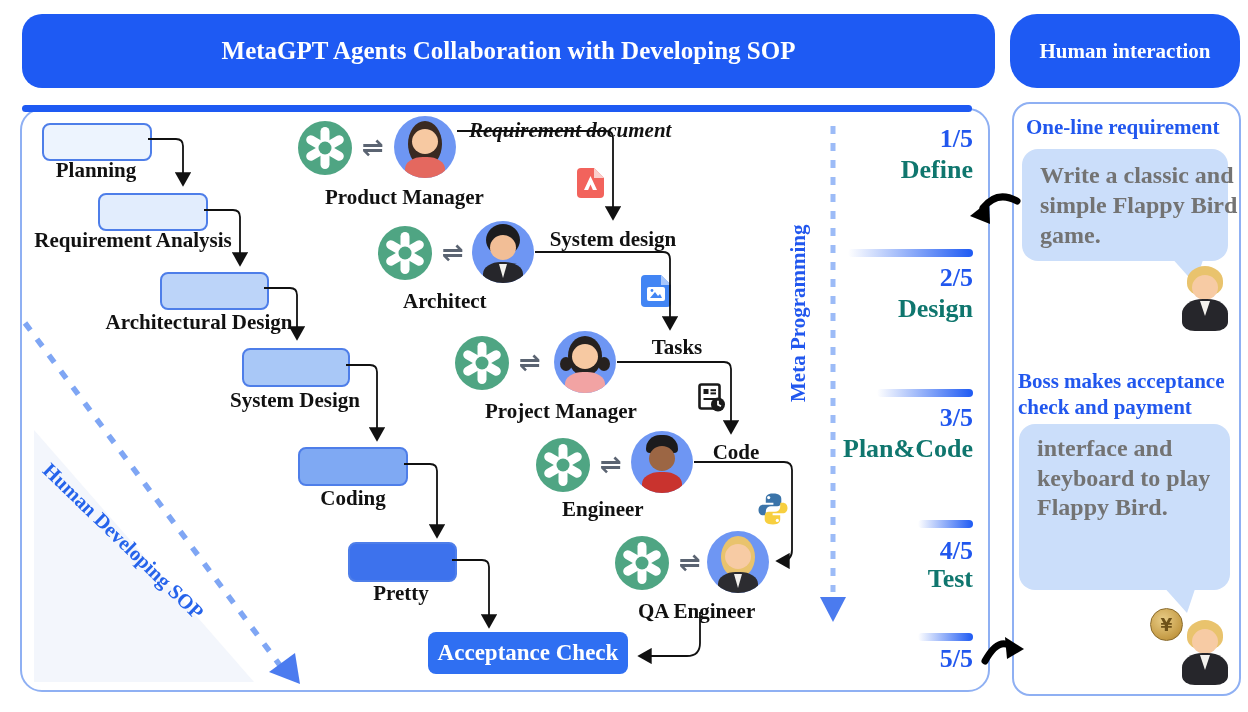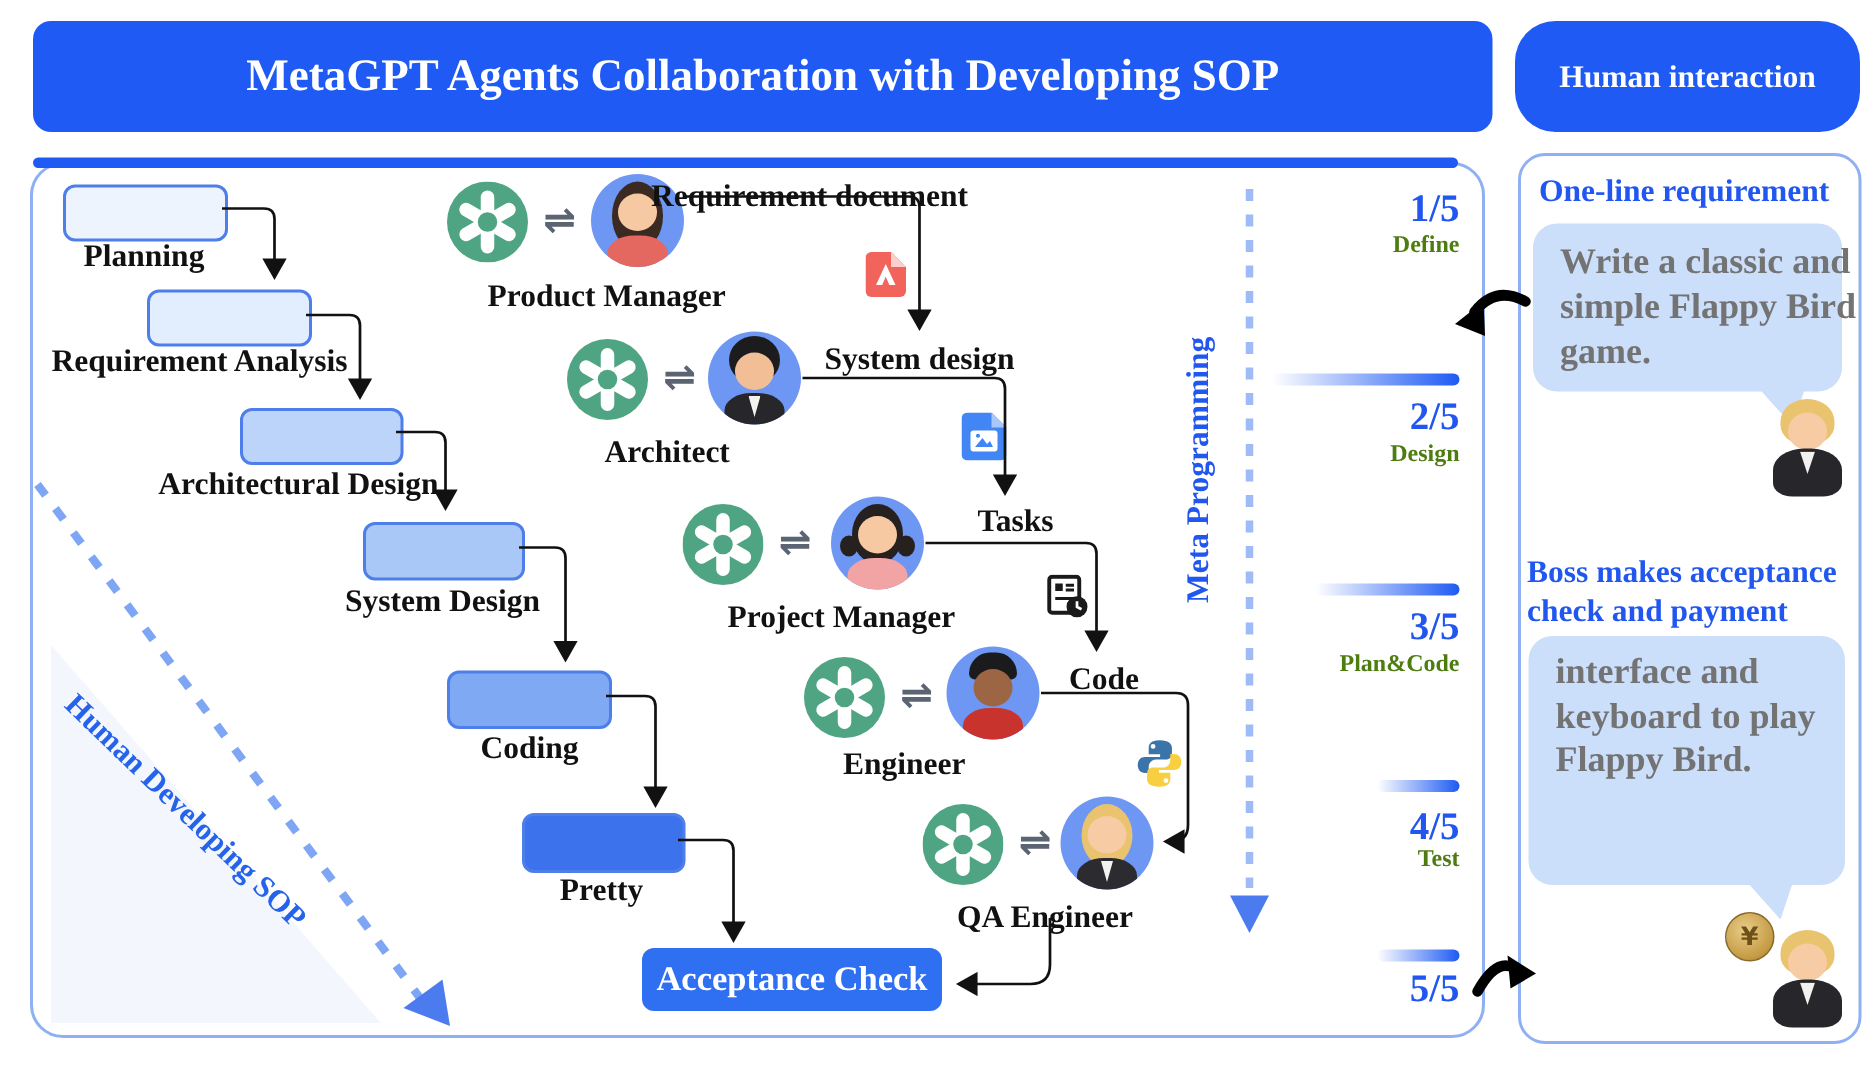--- a/index.html
+++ b/index.html
@@ -1,21 +1,21 @@
 <!DOCTYPE html>
 <html><head>
 <meta charset="utf-8">
 <style>
   html,body{margin:0;padding:0;}
   body{width:1248px;height:712px;position:relative;background:#fff;overflow:hidden;
        font-family:"Liberation Serif","DejaVu Serif",serif;font-weight:700;}
   
   .hdr{position:absolute;background:#1E5AF3;border-radius:12px;color:#fff;
        display:flex;align-items:center;justify-content:center;text-align:center;}
-  .hdr-main{left:22px;top:14px;width:973px;height:74px;font-size:30px;}
+  .hdr-main{left:22px;top:14px;width:973px;height:74px;font-size:25px;border-radius:20px;}
   .hdr-right{left:1010px;top:14px;width:230px;height:74px;font-size:21px;border-radius:27px;}
   
   .panel{position:absolute;background:#fff;border:2.5px solid #8FB0F3;border-radius:22px;z-index:1;}
   .main-panel{left:20px;top:108px;width:966px;height:580px;}
   .right-panel{left:1012px;top:102px;width:225px;height:590px;border-radius:18px;}
   .topline{position:absolute;left:22px;top:105px;width:950px;height:7px;border-radius:4px;background:#1E5AF3;z-index:3;}
   
   .flow-box{position:absolute;border:2px solid #4E7EE9;border-radius:8px;z-index:3;}
   .box-label{position:absolute;z-index:3;font-size:21px;color:#111;text-align:center;}
   .final-box{position:absolute;left:428px;top:632px;width:200px;height:42px;border-radius:8px;
@@ -42,21 +42,21 @@
   .av-pjm .face{background:#F7C9A2;}
   .av-pjm .torso{background:#F2A3A3;}
   .av-eng .hair{background:#1B1B1D;left:15px;top:4px;width:32px;height:18px;border-radius:14px 14px 4px 4px;}
   .av-eng .face{background:#9C6644;top:15px;}
   .av-eng .torso{background:#C9332E;}
   .av-qa .hair{background:#E9C36D;height:42px;}
   .av-qa .face{background:#F7CBA4;}
   .av-qa .torso{background:#2C2C30;}
   
   .stage-num{position:absolute;right:275px;z-index:3;font-size:26px;color:#2157EE;text-align:right;}
-  .stage-name{position:absolute;right:275px;z-index:3;font-size:16px;color:#4d7c0f;text-align:right;}
+  .stage-name{position:absolute;right:275px;z-index:3;font-size:26px;color:#0f766e;text-align:right;}
   .stage-bar{position:absolute;height:8px;border-radius:4px;z-index:3;
              background:linear-gradient(to right,rgba(255,255,255,0),#1E5AF3);}
   .meta-label{position:absolute;left:786px;top:218px;height:190px;z-index:3;color:#2157EE;font-size:21px;
               writing-mode:vertical-rl;transform:rotate(180deg);text-align:center;}
   .diag-label{position:absolute;left:3px;top:530px;width:240px;z-index:3;color:#2563EB;font-size:20.5px;
               text-align:center;transform:rotate(44deg);}
   
   .rp-title{position:absolute;z-index:3;color:#2157EE;font-size:21px;line-height:26px;}
   .bubble{position:absolute;z-index:3;background:#CBDEFA;border-radius:16px;}
   .bubble-text{position:absolute;z-index:4;font-size:24px;color:#737373;}
@@ -135,21 +135,21 @@
 <svg class="gpt" style="left:298px;top:121px;" width="54" height="54">
     <use href="#gptlogo"></use>
   </svg>
 <div class="exch" style="left:356px;top:132px;">⇌</div>
 <div class="avatar av-pm" style="left:394px;top:116px;">
     <div class="hair"></div>
     <div class="face"></div>
     <div class="torso"></div>
   </div>
 <div class="agent-name" style="left:325px;top:185px;">Product Manager</div>
-<div class="artifact" style="left:434px;top:118px;">Requirement document</div>
+<div class="artifact" style="left:469px;top:118px;font-style:italic;">Requirement document</div>
 <svg class="icon" style="left:577px;top:168px;" width="27" height="30">
   <path d="M0 4 a4 4 0 0 1 4-4 H17 L27 10 V26 a4 4 0 0 1 -4 4 H4 a4 4 0 0 1 -4-4 Z" fill="#F2635C"></path>
   <path d="M17 0 L27 10 H17 Z" fill="#FACFCC"></path>
   <path d="M7 22 L13.5 8 L20 22 H15.9 L13.5 16.5 L11.1 22 Z" fill="#fff"></path>
 </svg>
 
 <svg class="gpt" style="left:378px;top:226px;" width="54" height="54">
     <use href="#gptlogo"></use>
   </svg>
 <div class="exch" style="left:436px;top:237px;">⇌</div>

